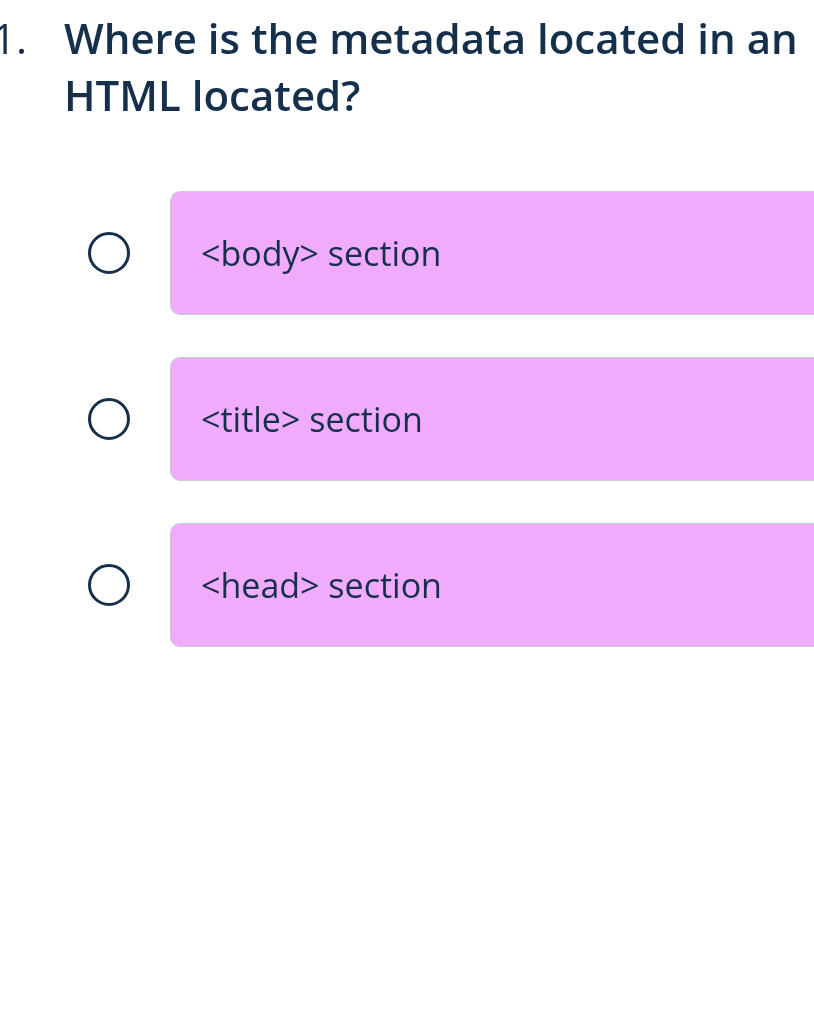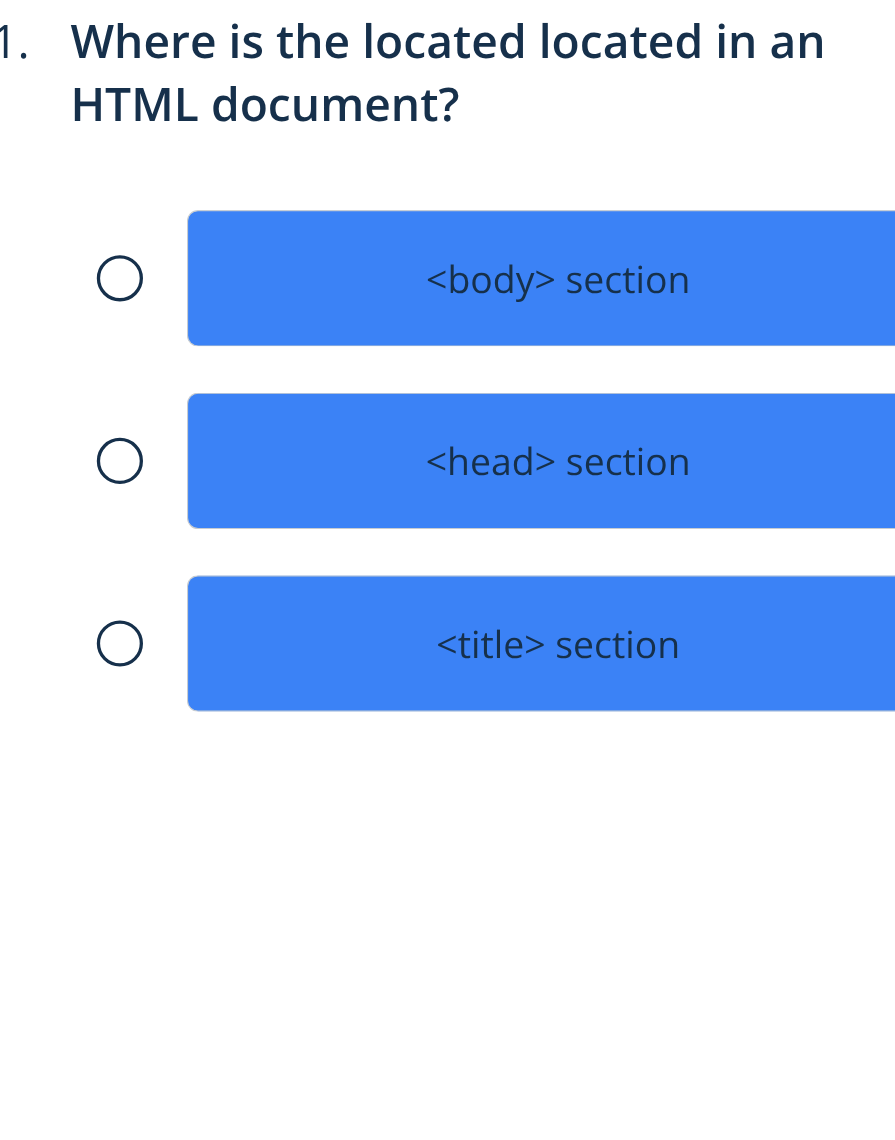--- a/index.html
+++ b/index.html
@@ -56,48 +56,47 @@
       cursor: pointer;
     }
     .option-box {
       flex: 1;
       border: 1.5px solid #c7ccd1;
       border-right: none;
       border-radius: 10px 0 0 10px;
       padding: 38px 0 38px 30px;
       font-size: 34px;
       color: #16304b;
-      background: #3b82f6;
+      background: #f0abfc;
       cursor: pointer;
       min-height: 120px;
       display: flex;
       align-items: center;
-      justify-content: center;
     }
   </style>
 </head>
 <body>
 
 <div class="question-container">
   <div class="question-number">1.</div>
-  <div class="question-text">Where is the located located in an HTML document?</div>
+  <div class="question-text">Where is the metadata located in an HTML located?</div>
 </div>
 
 <div class="options-container">
   <div class="option-row">
     <div class="radio-circle"></div>
     <div class="option-box">
       <span>&lt;body&gt; section</span>
     </div>
   </div>
   <div class="option-row">
     <div class="radio-circle"></div>
     <div class="option-box">
-      <span>&lt;head&gt; section</span>
+      <span>&lt;title&gt; section</span>
     </div>
   </div>
   <div class="option-row">
     <div class="radio-circle"></div>
     <div class="option-box">
-      <span>&lt;title&gt; section</span>
+      <span>&lt;head&gt; section</span>
     </div>
   </div>
 </div>
 
 </body></html>

